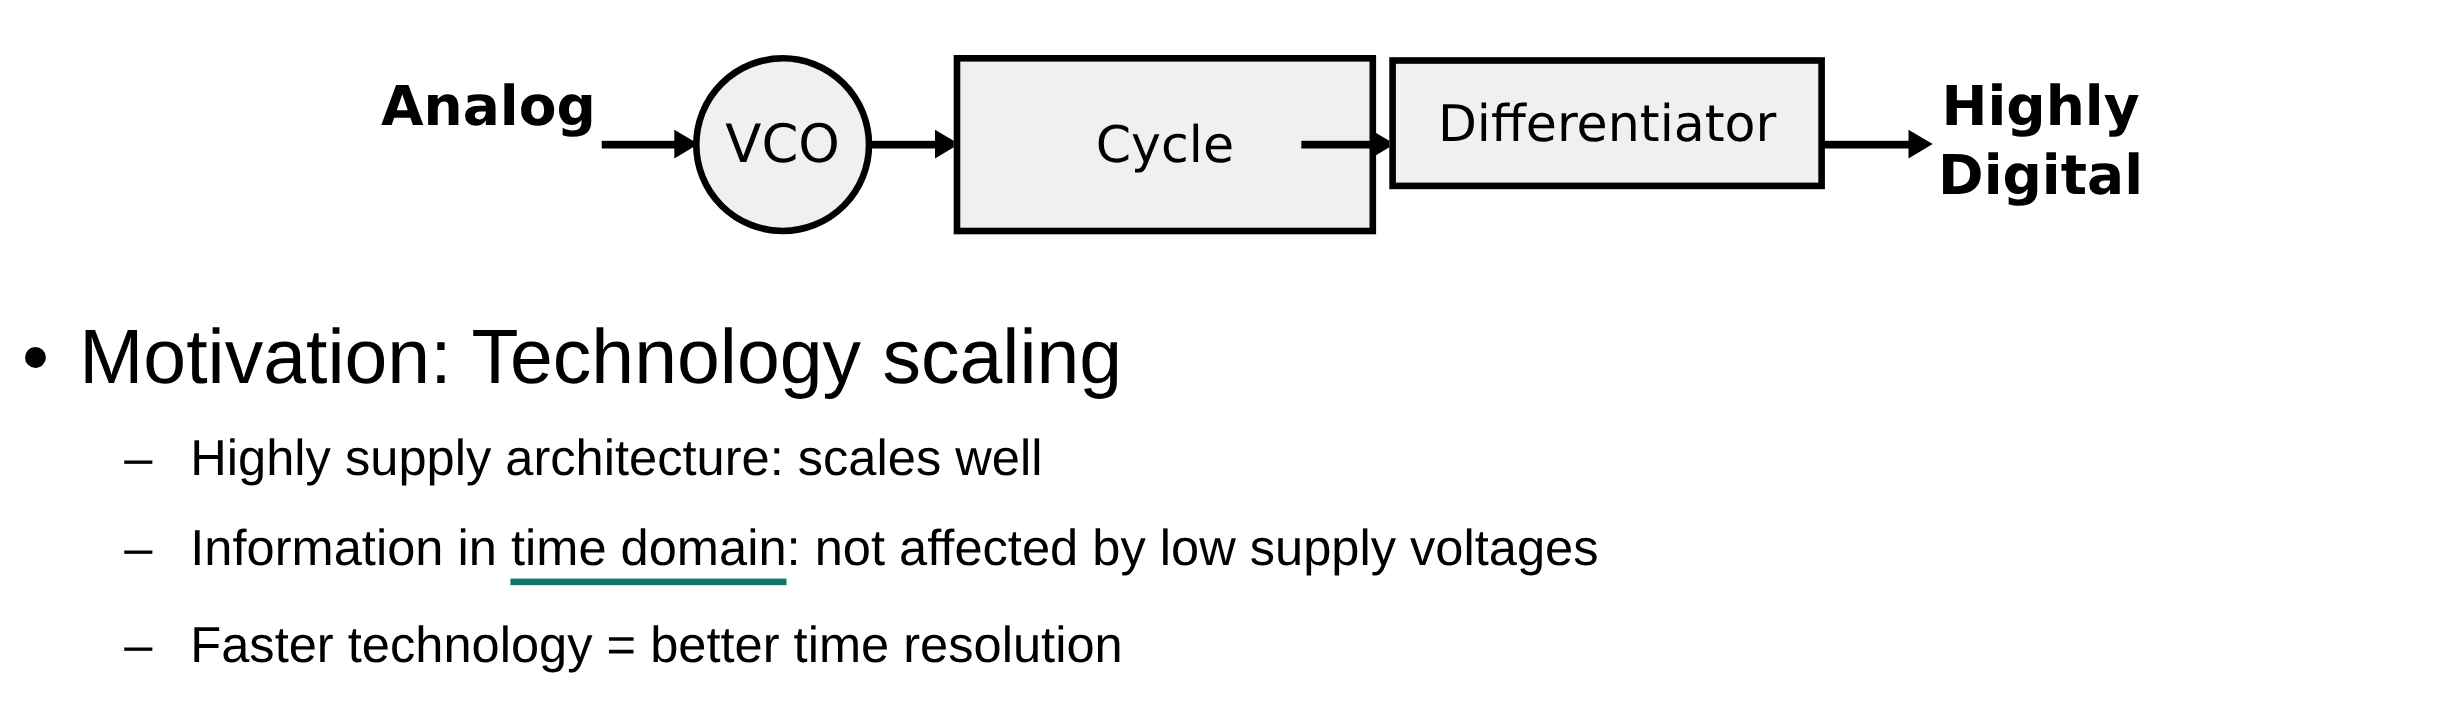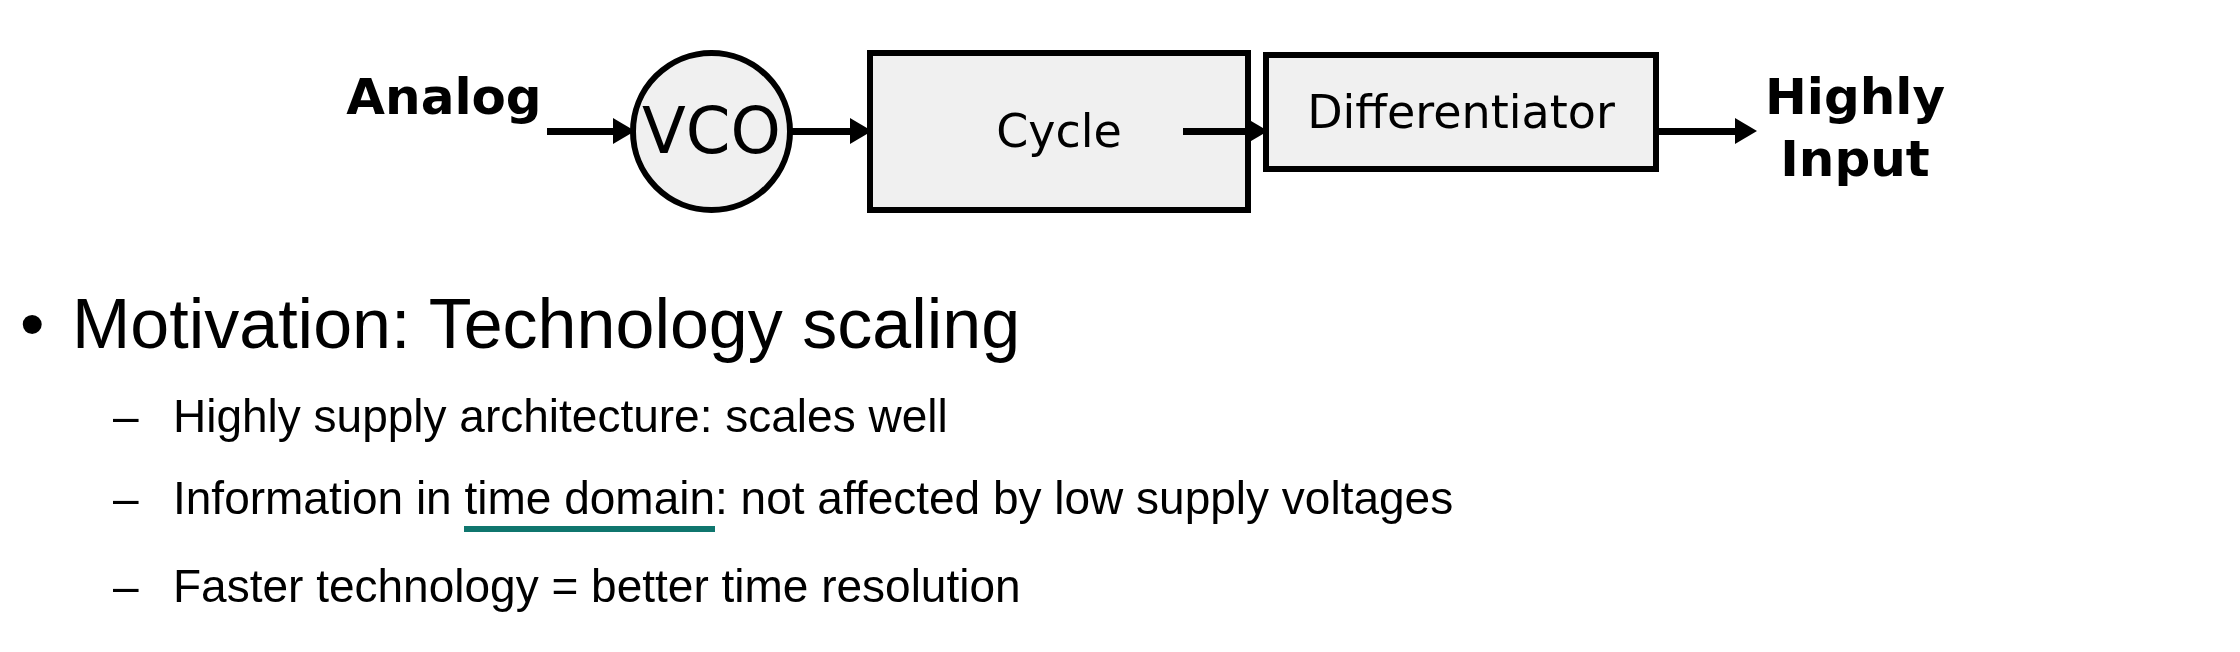--- a/index.html
+++ b/index.html
@@ -37,21 +37,21 @@
     display: flex;
     flex-direction: column;
     align-items: center;
     justify-content: center;
     font-family: "DejaVu Sans", sans-serif;
     font-size: 46px;
     line-height: 57px;
     text-align: center;
     white-space: nowrap;
   }
-  .shape.vco   { left: 630px;  top: 50px; width: 163px; height: 163px; border-radius: 50%; font-size: 64px; }
+  .shape.vco   { left: 630px;  top: 50px; width: 163px; height: 163px; border-radius: 50%; font-size: 48px; }
   .shape.cycle { left: 867px;  top: 50px; width: 384px; height: 163px; }
   .shape.diff  { left: 1263px; top: 52px; width: 396px; height: 120px; }
 
   .arrow { position: absolute; top: 118px; height: 26px; }
   .arrow .shaft {
     position: absolute; left: 0; right: 18px; top: 10px; height: 7px; background: #000;
   }
   .arrow .head {
     position: absolute; right: 0; top: 0; width: 0; height: 0;
     border-top: 13px solid transparent;
@@ -126,21 +126,21 @@
       <div>Differentiator</div>
     </div>
 
     <div class="arrow a4">
       <div class="shaft"></div>
       <div class="head"></div>
     </div>
 
     <div class="io-label digital">
       <div>Highly</div>
-      <div>Input</div>
+      <div>Digital</div>
     </div>
 
   </div>
 
   <div class="bullet-row main">
     <span class="marker">•</span>
     <span class="text">Motivation: Technology scaling</span>
   </div>
 
   <div class="bullet-row sub sub1">

